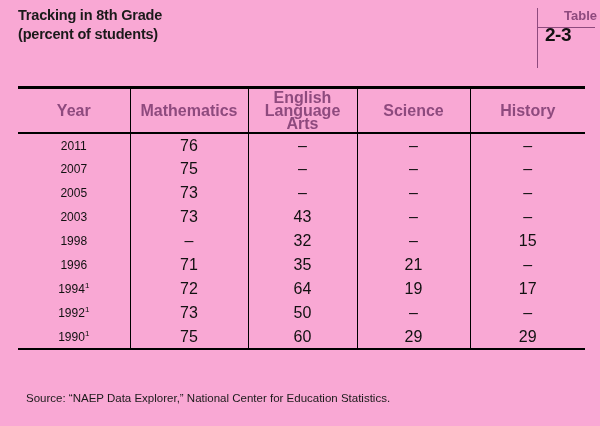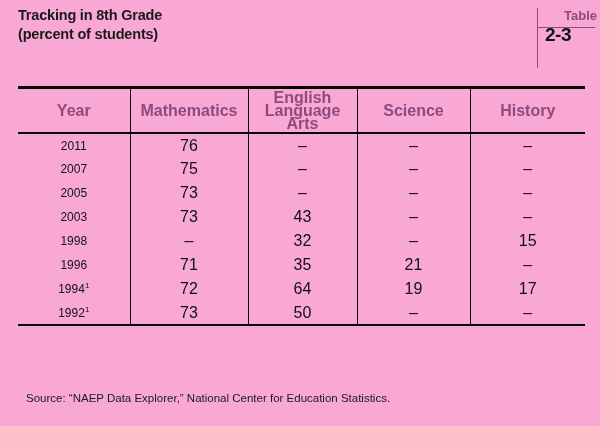--- a/index.html
+++ b/index.html
@@ -210,19 +210,26 @@
             <td>19</td>
             <td>17</td>
           </tr>
           <tr>
             <th><span>1992</span><sup>1</sup></th>
             <td>73</td>
             <td>50</td>
             <td>–</td>
             <td>–</td>
           </tr>
+          <tr>
+            <th><span>1990</span><sup>1</sup></th>
+            <td>75</td>
+            <td>60</td>
+            <td>29</td>
+            <td>29</td>
+          </tr>
         </tbody>
     </table>
   </div>
 
   <div class="source-line">Source: “NAEP Data Explorer,” National Center for Education Statistics.</div>
 
 </div>
 
 </body></html>

